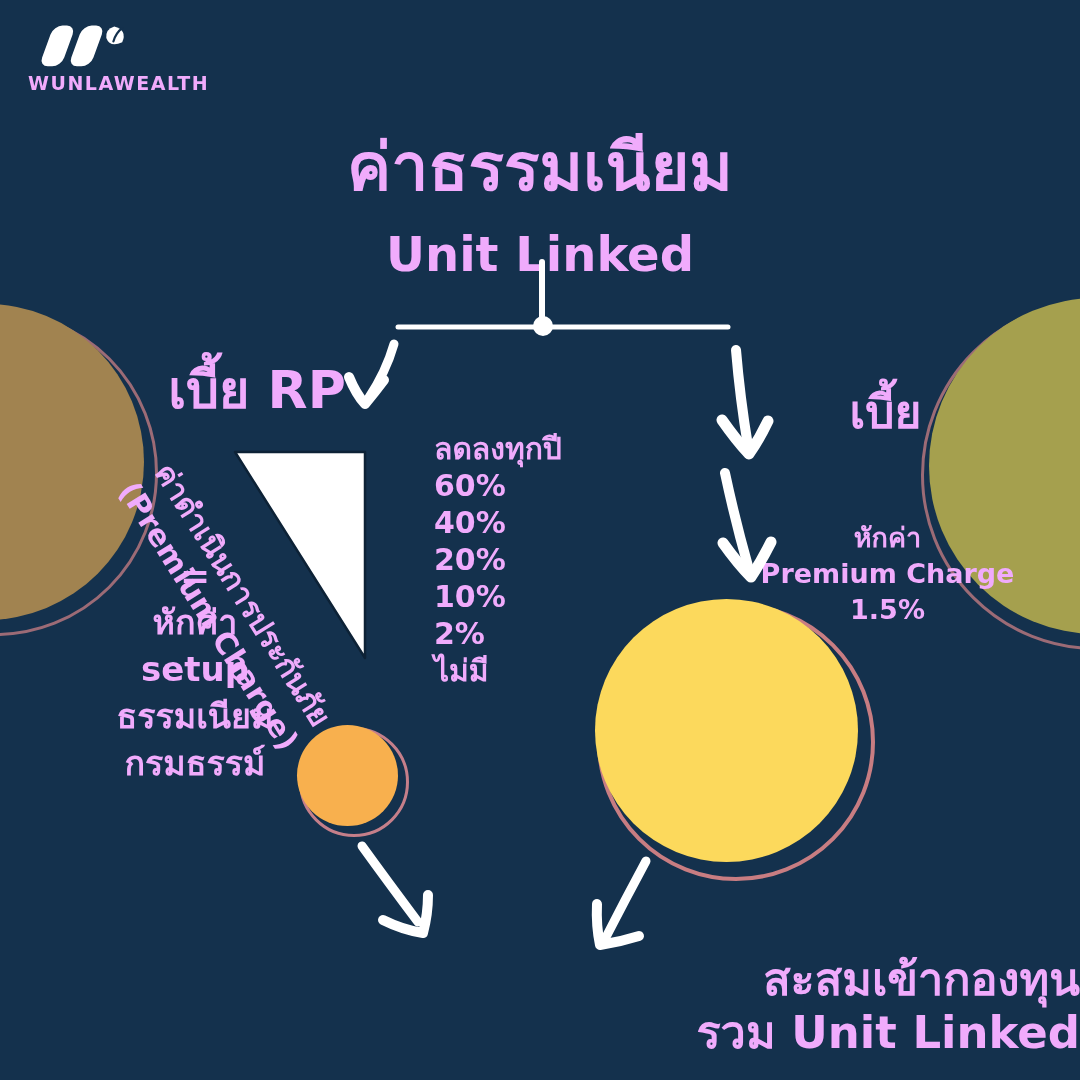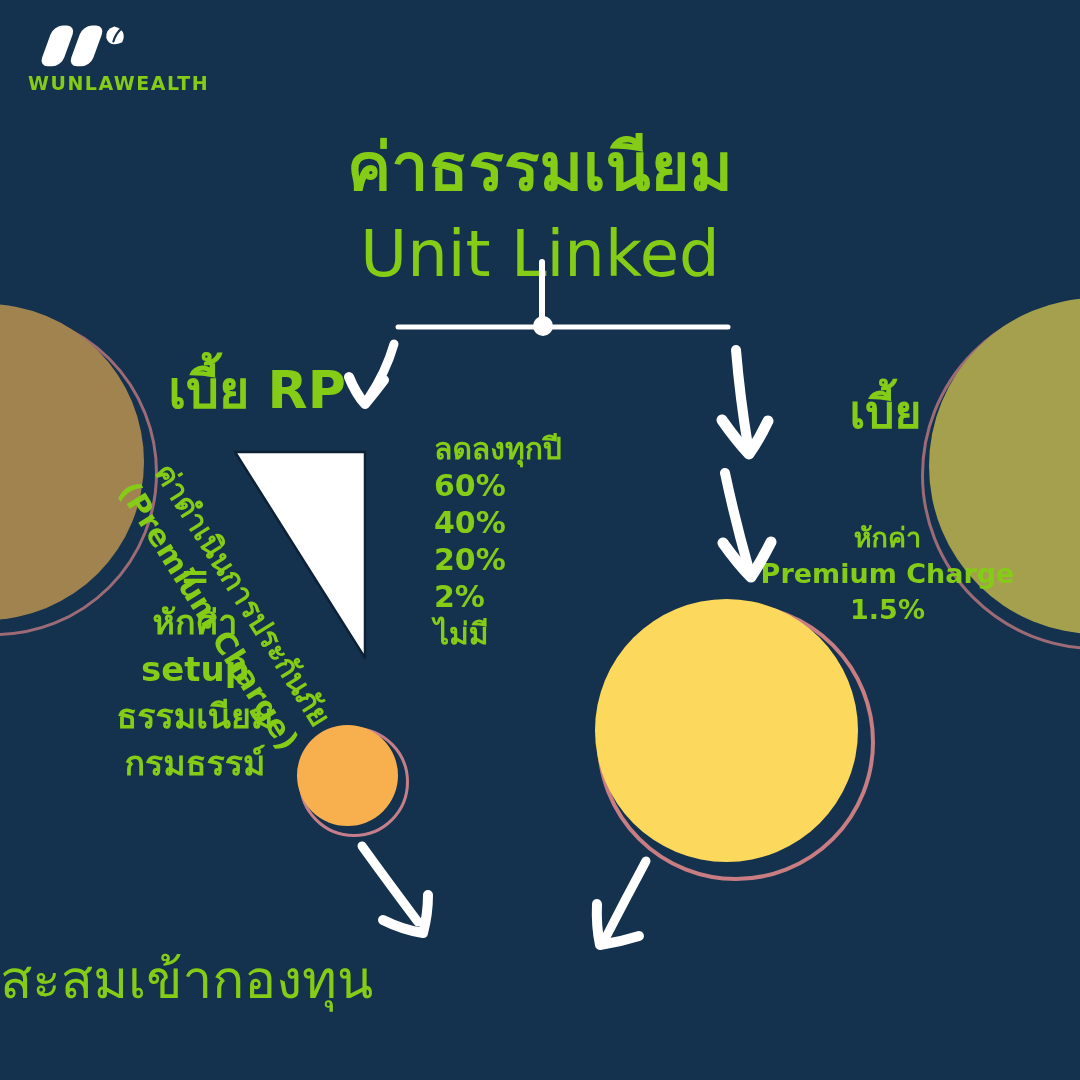--- a/index.html
+++ b/index.html
@@ -1,30 +1,30 @@
 <!DOCTYPE html>
 <html><head>
 <meta charset="utf-8">
 <style>
   html,body{margin:0;padding:0;background:#0c2236;}
   .canvas{
     position:relative;width:1080px;height:1080px;overflow:hidden;
     background:#14314d;
     font-family:"DejaVu Sans","Liberation Sans",sans-serif;
-    color:#84cc16;
+    color:#f0abfc;
   }
   .abs{position:absolute;}
   
   .logo-wrap{left:28px;top:22px;width:180px;}
   .logo-svg{display:block;}
   .brand-name{margin-top:4px;font-size:19px;font-weight:700;letter-spacing:1.5px;}
   
   .title{left:0;right:0;top:92px;text-align:center;z-index:2;margin-top:30px;}
   .title-line1{font-size:66px;font-weight:800;line-height:92px;}
-  .title-line2{font-size:64px;font-weight:400;line-height:80px;}
+  .title-line2{font-size:48px;font-weight:700;line-height:80px;}
   
   .circle{border-radius:50%;}
   .ring{border-radius:50%;background:transparent;}
   .decor-left-ring {left:-168px;top:310px;width:320px;height:320px;border:3px solid #9c6b76;}
   .decor-left-fill {left:-172px;top:304px;width:316px;height:316px;background:#a18350;}
   .decor-right-ring{left:921px;top:300px;width:344px;height:344px;border:3px solid #9c6b76;}
   .decor-right-fill{left:929px;top:298px;width:336px;height:336px;background:#a5a04e;}
   .orange-ring{left:299px;top:727px;width:104px;height:104px;border:3px solid #c57f8a;}
   .orange-fill{left:297px;top:725px;width:101px;height:101px;background:#f8b04e;}
   .yellow-ring{left:597px;top:603px;width:270px;height:270px;border:4px solid #c87d82;}
@@ -43,21 +43,21 @@
   .rates{left:392px;top:430px;font-size:30px;font-weight:800;line-height:37px;z-index:2;}
   .rates div{margin-bottom:0px;margin-left:42px;}
   .left-note{left:70px;top:552px;width:250px;text-align:center;font-size:34px;font-weight:800;line-height:47px;z-index:2;}
   .left-note .eq{font-size:36px;}
   
   .rtu-heading{left:763px;top:382px;width:245px;text-align:center;z-index:2;}
   .rtu-h1{font-size:46px;font-weight:800;line-height:62px;font-family:Liberation Serif, serif;}
   .rtu-h2{font-size:48px;font-weight:800;line-height:62px;}
   .rtu-sub{left:740px;top:520px;width:295px;text-align:center;font-size:27px;font-weight:800;line-height:36px;z-index:2;}
   
-  .footer{left:0;right:0;top:953px;text-align:left;font-size:53px;font-weight:400;line-height:53px;z-index:2;}
+  .footer{left:0;right:0;top:953px;text-align:right;font-size:45px;font-weight:700;line-height:53px;z-index:2;}
 </style>
 </head>
 <body>
 
 <div class="canvas">
 
   <div class="abs ring decor-left-ring"></div>
   <div class="abs circle decor-left-fill"></div>
   <div class="abs ring decor-right-ring"></div>
   <div class="abs circle decor-right-fill"></div>
@@ -93,20 +93,21 @@
   <div class="abs tri-label text-layer">
     <div>ค่าดำเนินการประกันภัย</div>
     <div>(Premium Charge)</div>
   </div>
 
   <div class="abs rates text-layer">
     <div>ลดลงทุกปี</div>
     <div>60%</div>
     <div>40%</div>
     <div>20%</div>
+    <div>10%</div>
     <div>2%</div>
     <div>ไม่มี</div>
   </div>
 
   <div class="abs left-note text-layer">
     <div class="eq">=</div>
     <div>หักค่า</div>
     <div>setup</div>
     <div>ธรรมเนียม</div>
     <div>กรมธรรม์</div>
@@ -116,20 +117,21 @@
     <div class="rtu-h1">เบี้ย</div>
   </div>
   <div class="abs rtu-sub">
     <div>หักค่า</div>
     <div>Premium Charge</div>
     <div>1.5%</div>
   </div>
 
   <div class="abs footer">
     <div>สะสมเข้ากองทุน</div>
+    <div>รวม Unit Linked</div>
   </div>
 
   <svg class="abs stroke-layer" width="1080" height="1080" viewBox="0 0 1080 1080" fill="none" stroke="#ffffff" stroke-linecap="round" stroke-linejoin="round">
 
     <path d="M542,262 L542,321" stroke-width="6"></path>
 
     <path d="M398,327 L728,327" stroke-width="5"></path>
     <circle cx="543" cy="326" r="10" fill="#ffffff" stroke="none"></circle>
 
     <g>

